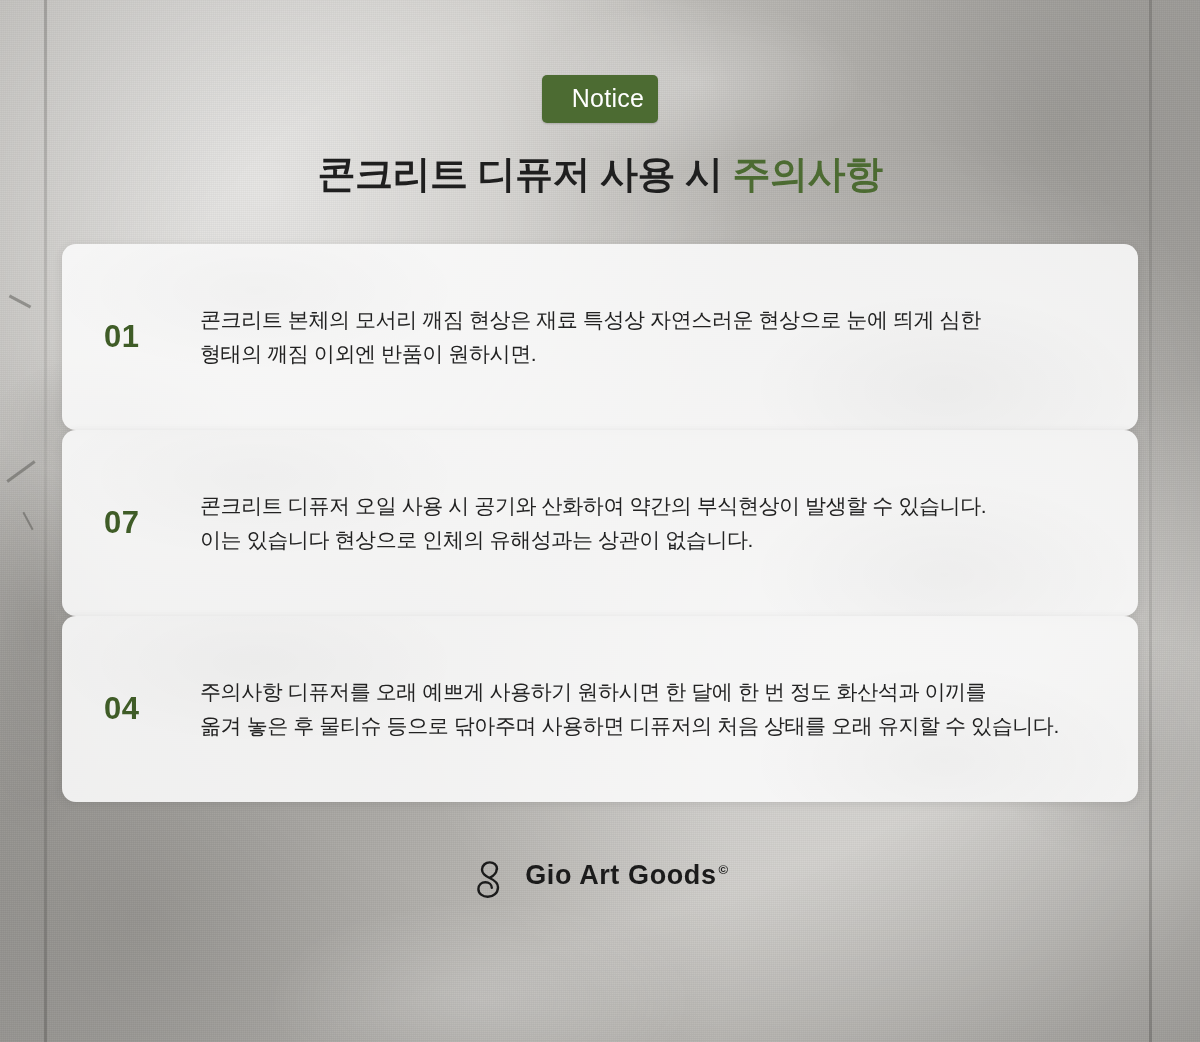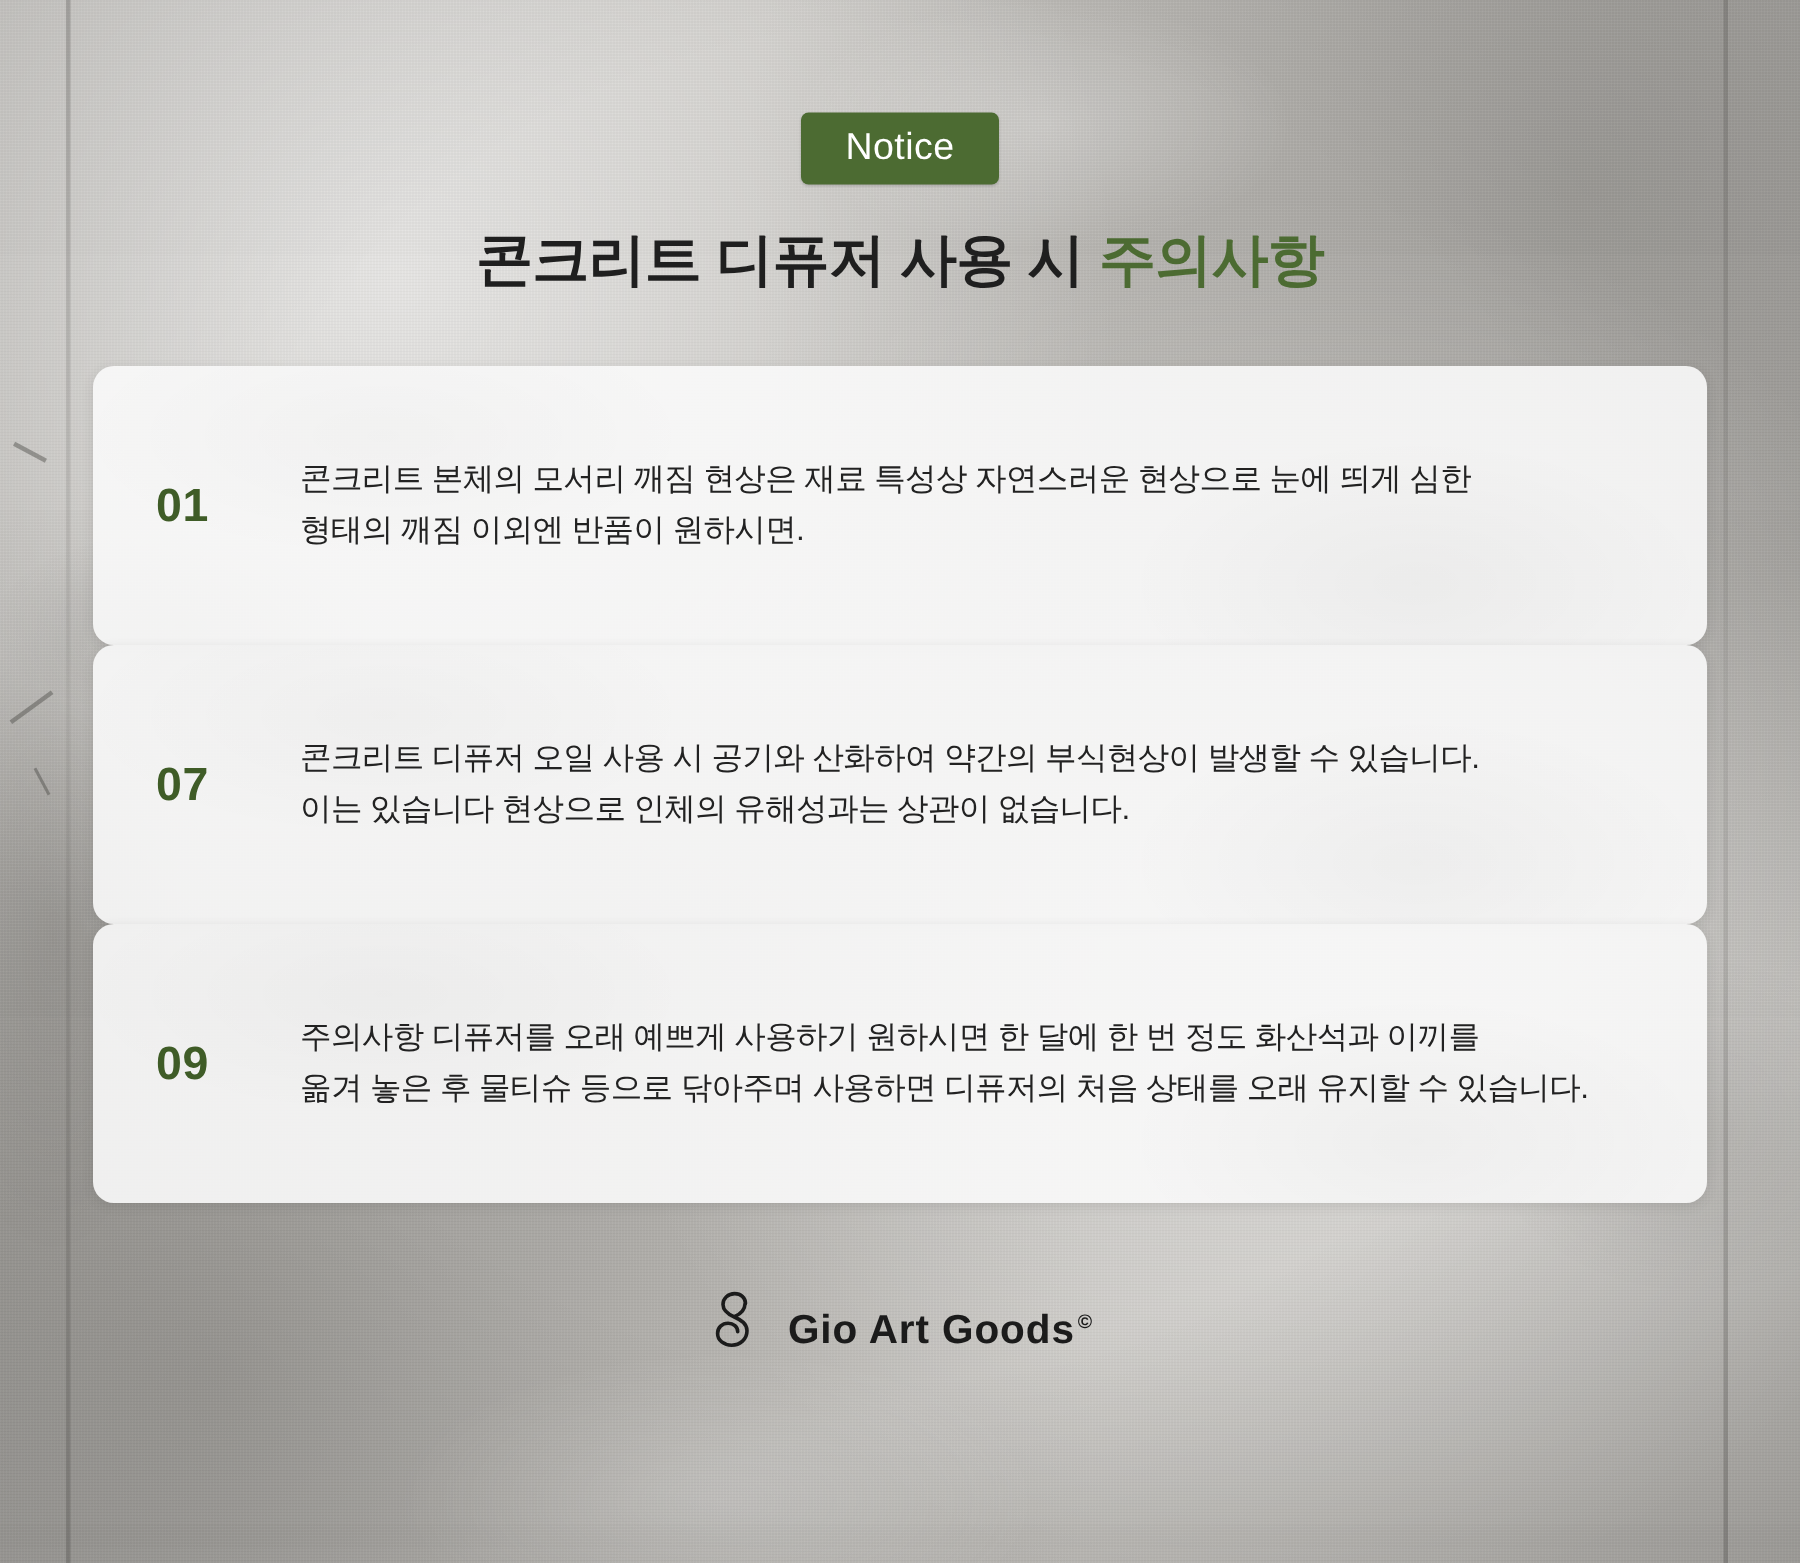--- a/index.html
+++ b/index.html
@@ -83,21 +83,21 @@
   .badge-wrap {
     display: flex;
     justify-content: center;
     padding-top: 75px;
   }
   .badge {
     background: #4c6b32;
     color: #ffffff;
     font-size: 25px;
     letter-spacing: 0.3px;
-    padding: 11px 30px 12px 30px;
+    padding: 11px 14px 12px 30px;
     border-radius: 5px;
     line-height: 1;
     box-shadow: 0 1px 2px rgba(0,0,0,0.18);
   }
 
   
   .headline {
     margin-top: 29px;
     text-align: center;
     font-size: 38px;
@@ -157,21 +157,21 @@
     line-height: 1.62;
     color: #222222;
     letter-spacing: -0.4px;
     white-space: pre-line;
   }
 
   
   .footer {
     margin-top: 58px;
     display: flex;
-    align-items: flex-end;
+    align-items: flex-start;
     justify-content: center;
     gap: 14px;
   }
   .brand-mark {
     width: 40px;
     height: 42px;
     display: block;
   }
   .brand-name {
     font-size: 27px;
@@ -220,21 +220,21 @@
 형태의 깨짐 이외엔 반품이 원하시면.</div>
       </div>
 
       <div class="card">
         <div class="card-num">07</div>
         <div class="card-text">콘크리트 디퓨저 오일 사용 시 공기와 산화하여 약간의 부식현상이 발생할 수 있습니다.
 이는 있습니다 현상으로 인체의 유해성과는 상관이 없습니다.</div>
       </div>
 
       <div class="card">
-        <div class="card-num">09</div>
+        <div class="card-num">04</div>
         <div class="card-text">주의사항 디퓨저를 오래 예쁘게 사용하기 원하시면 한 달에 한 번 정도 화산석과 이끼를
 옮겨 놓은 후 물티슈 등으로 닦아주며 사용하면 디퓨저의 처음 상태를 오래 유지할 수 있습니다.</div>
       </div>
 
     </div>
 
     <div class="footer">
       <span class="brand-mark-wrap">
         <svg class="brand-mark" viewBox="0 0 40 42" fill="none" xmlns="http://www.w3.org/2000/svg" aria-hidden="true">
           <path d="M26 9c0-4-3.2-6.6-7.2-6.6C14.4 2.4 11 5.6 11 9.6c0 4.2 3.6 6.6 7.6 8.4 4.6 2.1 8.4 4.4 8.4 9.2 0 5.6-4.6 9.6-10.2 9.6-5.2 0-9.4-3.2-9.4-7.8 0-4 3-6.8 7-6.8 3.6 0 6.4 2.4 6.4 5.6" stroke="#1b1b1b" stroke-width="2.4" stroke-linecap="round" stroke-linejoin="round"></path>

